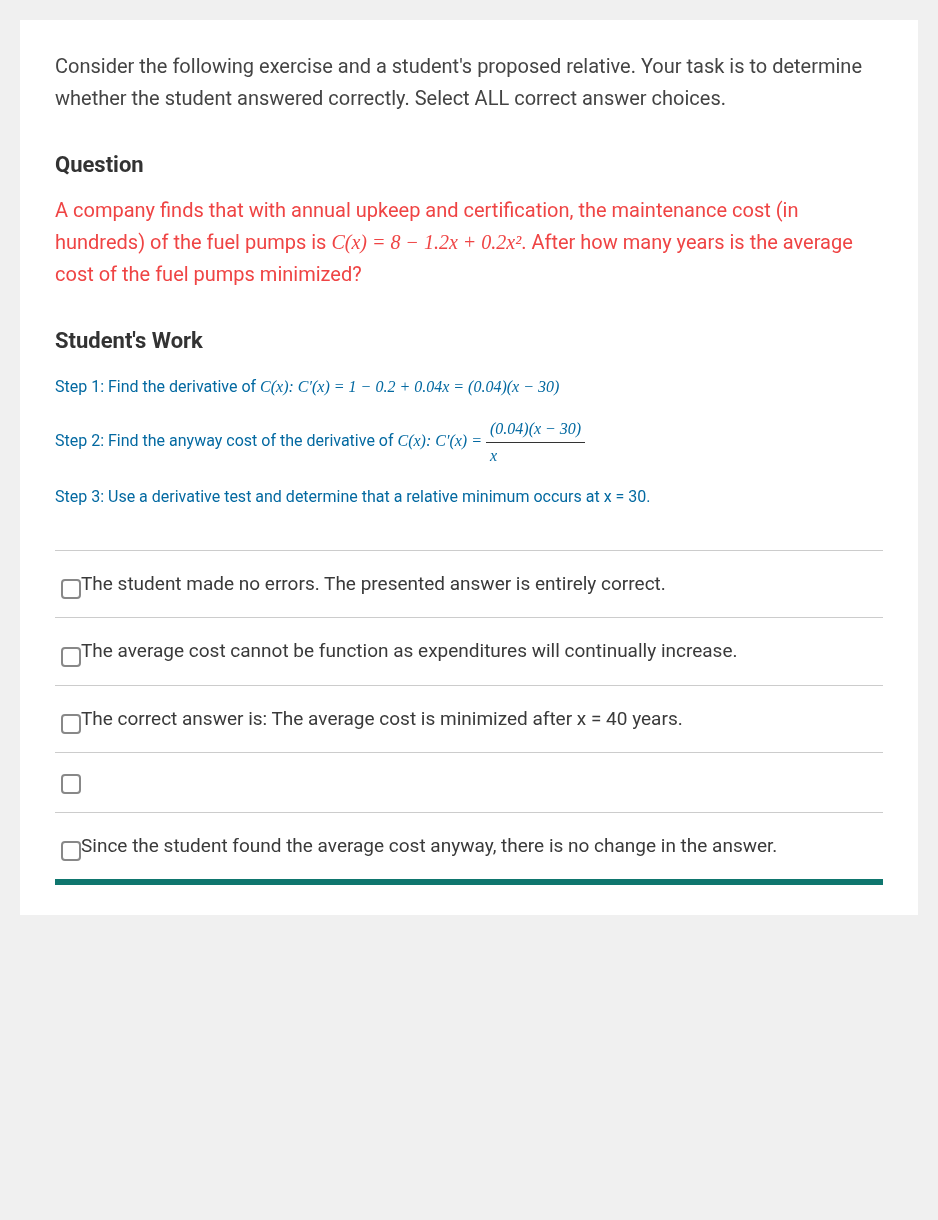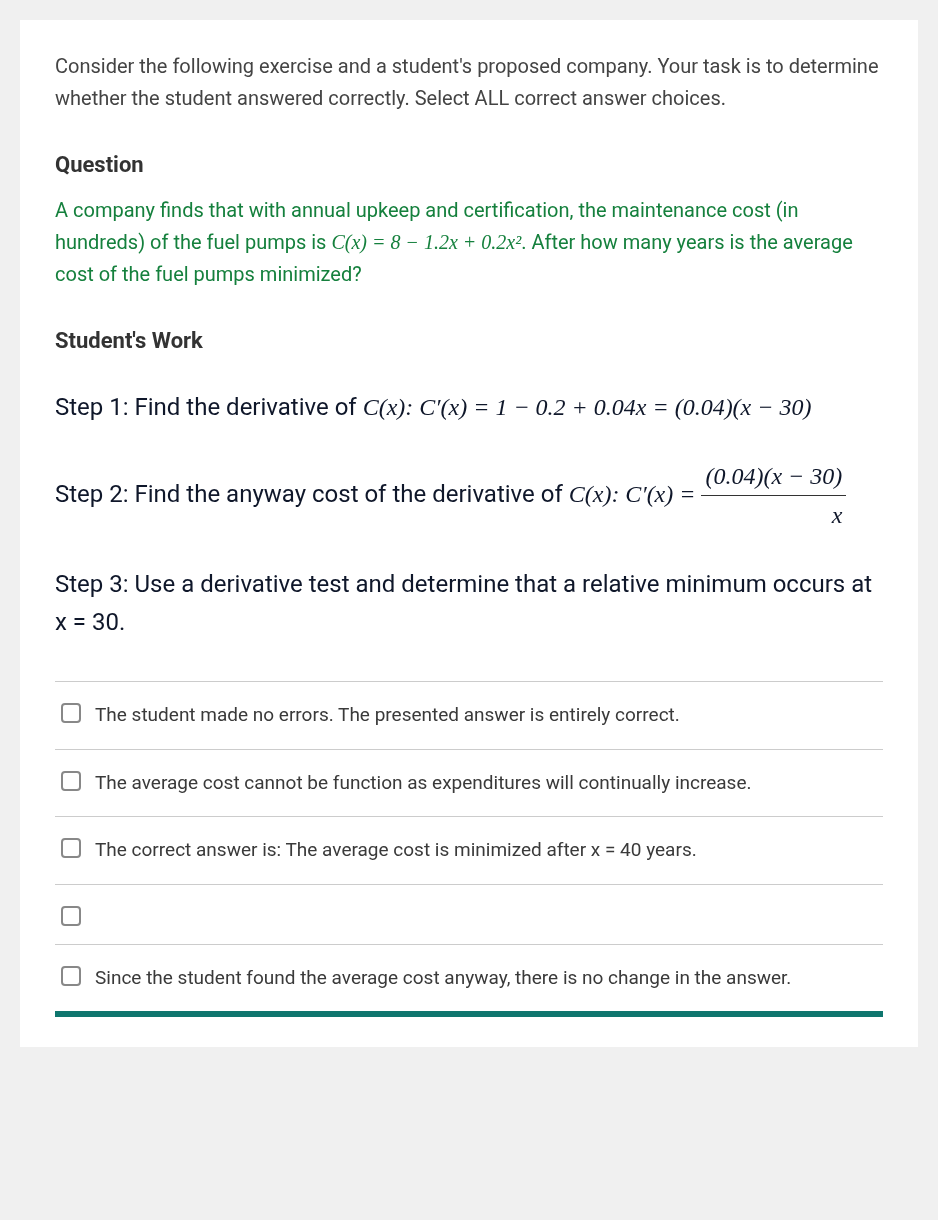--- a/index.html
+++ b/index.html
@@ -26,55 +26,54 @@
     }
     h3 {
       font-size: 22px;
       font-weight: 700;
       color: #333;
       margin-top: 33px;
       margin-bottom: 12px;
     }
     .question-text {
       font-size: 20px;
-      color: #15803d;
+      color: #ef4444;
       margin-bottom: 10px;
     }
     .formula {
       font-family: "Cambria Math", "Times New Roman", serif;
       font-style: italic;
     }
     .step {
-      font-size: 24px;
-      color: #0f172a;
-      margin: 30px 0;
+      font-size: 16px;
+      color: #0369a1;
+      margin: 16px 0;
     }
     .frac {
       display: inline-block;
       vertical-align: middle;
-      text-align: right;
+      text-align: left;
       font-family: "Cambria Math", "Times New Roman", serif;
       font-style: italic;
     }
     .frac .num {
       display: block;
       border-bottom: 1px solid #333;
       padding: 0 4px;
     }
     .frac .den {
       display: block;
       padding: 0 4px;
     }
     .choices {
       margin-top: 40px;
     }
     .choice {
       display: flex;
-      align-items: flex-start;
-      gap: 14px;
+      align-items: flex-end;
       padding: 18px 6px;
       border-top: 1px solid #ccc;
       font-size: 19px;
       color: #3a3a3a;
     }
     .choice:last-child {
       border-bottom: 6px solid #0f766e;
     }
     .checkbox {
       width: 20px;
@@ -88,21 +87,21 @@
     }
     .choice-text {
       flex: 1;
     }
   </style>
 </head>
 <body>
 
 <div class="content">
 
-  <p class="intro">Consider the following exercise and a student's proposed company. Your task is to determine whether the student answered correctly. Select ALL correct answer choices.</p>
+  <p class="intro">Consider the following exercise and a student's proposed relative. Your task is to determine whether the student answered correctly. Select ALL correct answer choices.</p>
 
   <h3>Question</h3>
 
   <p class="question-text">
     <span>A company finds that with annual upkeep and certification, the maintenance cost (in hundreds) of the fuel pumps is</span>
     <span class="formula">C(x) = 8 − 1.2x + 0.2x²</span><span>. After how many years is the average cost of the fuel pumps minimized?</span>
   </p>
 
   <h3>Student's Work</h3>
 

